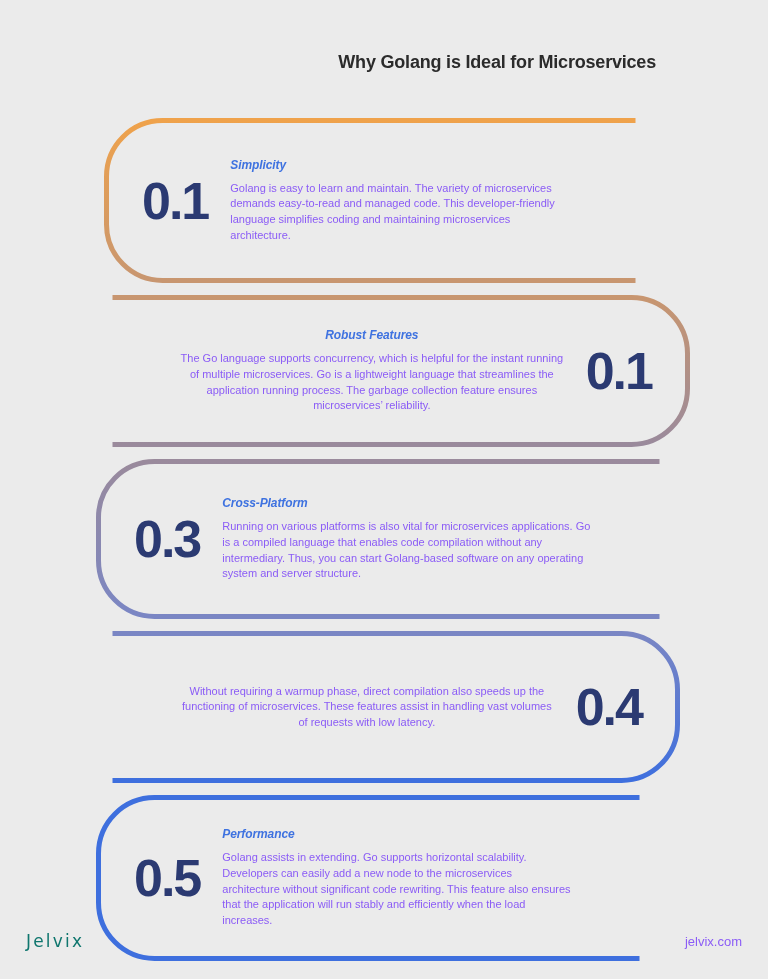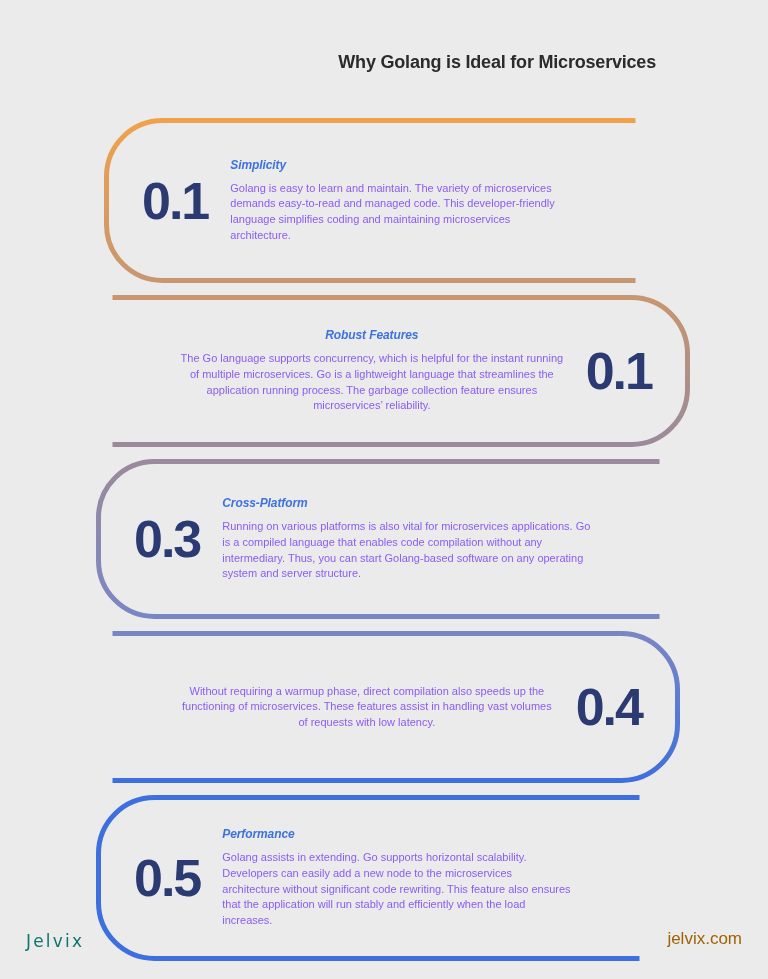--- a/index.html
+++ b/index.html
@@ -109,22 +109,22 @@
     bottom: 28px;
     font-size: 17px;
     color: #0f766e;
     letter-spacing: 2.2px;
     font-family: "DejaVu Sans", sans-serif;
   }
   .footer-url {
     position: absolute;
     right: 26px;
     bottom: 30px;
-    font-size: 17px;
-    color: #a16207;
+    font-size: 13px;
+    color: #8b5cf6;
   }
 </style>
 </head>
 <body>
 
 <div class="page-title">Why Golang is Ideal for Microservices</div>
 
 <div class="cards">
     <div class="card left" style="position: absolute; left: 104px; top: 0px; width: 534px; height: 165px;">
       <svg class="card-frame" width="534" height="165">

